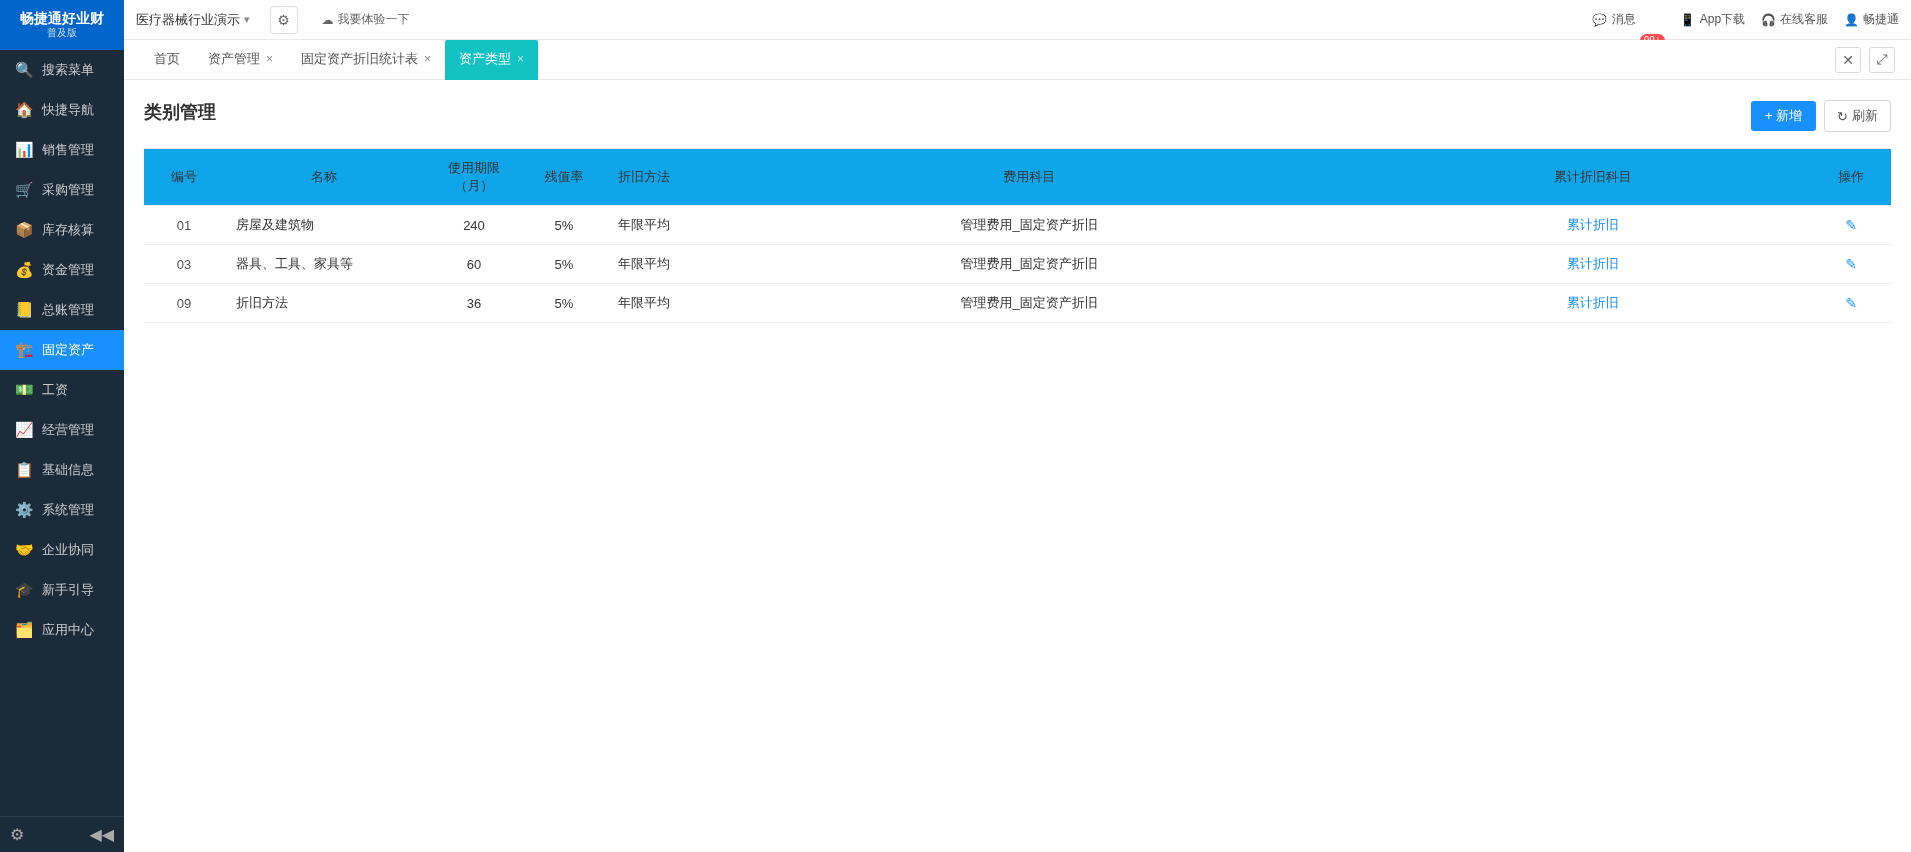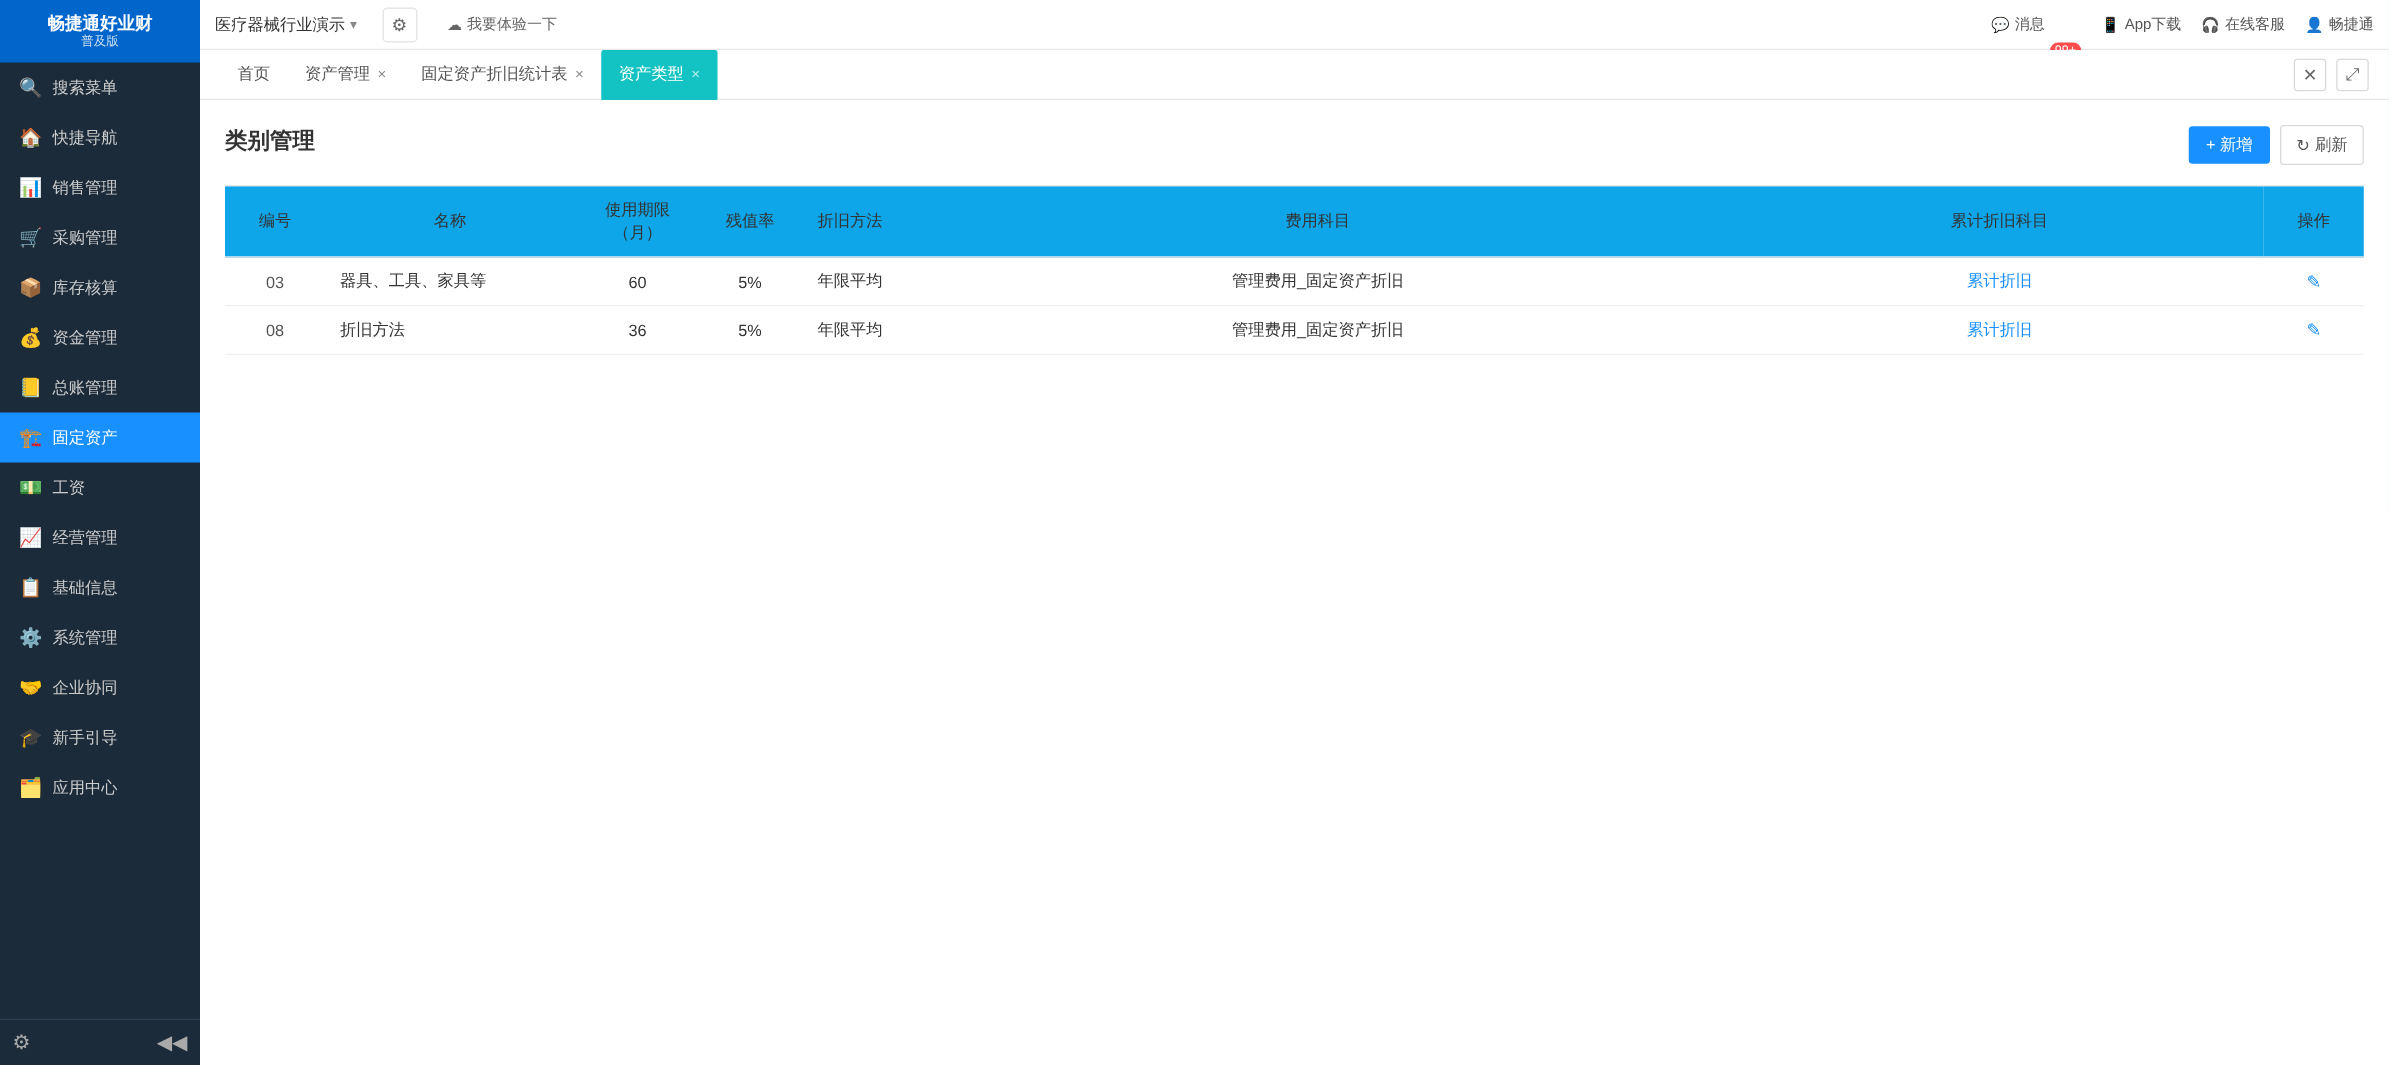--- a/index.html
+++ b/index.html
@@ -1,20 +1,20 @@
 <!DOCTYPE html>
 <html><head>
   <meta charset="utf-8">
   <style>
     * { box-sizing: border-box; margin: 0; padding: 0; }
     body { font-family: 'Microsoft YaHei', Arial, sans-serif; font-size: 13px; background: #f0f2f5; display: flex; height: 852px; overflow: hidden; }
 
     
     .sidebar {
-      width: 160px;
+      width: 124px;
       background: #1c2b3a;
       color: #fff;
       display: flex;
       flex-direction: column;
       flex-shrink: 0;
       height: 100%;
     }
     .sidebar-logo {
       background: #0066cc;
       padding: 8px 10px;
@@ -428,32 +428,42 @@
             <th>使用期限（月）</th>
             <th>残值率</th>
             <th>折旧方法</th>
             <th>费用科目</th>
             <th>累计折旧科目</th>
             <th>操作</th>
           </tr>
       </thead>
       <tbody>
 
+      <tr>
+    <td class="code">01</td>
+    <td>房屋及建筑物</td>
+    <td>240</td>
+    <td>5%</td>
+    <td>年限平均</td>
+    <td class="expense">管理费用_固定资产折旧</td>
+    <td class="accum">累计折旧</td>
+    <td><span class="edit-btn">✎</span></td>
+  </tr>
           <tr>
     <td class="code">03</td>
     <td>器具、工具、家具等</td>
     <td>60</td>
     <td>5%</td>
     <td>年限平均</td>
     <td class="expense">管理费用_固定资产折旧</td>
     <td class="accum">累计折旧</td>
     <td><span class="edit-btn">✎</span></td>
   </tr>
           <tr>
-    <td class="code">08</td>
+    <td class="code">09</td>
     <td>折旧方法</td>
     <td>36</td>
     <td>5%</td>
     <td>年限平均</td>
     <td class="expense">管理费用_固定资产折旧</td>
     <td class="accum">累计折旧</td>
     <td><span class="edit-btn">✎</span></td>
   </tr>
         </tbody>
     </table>

